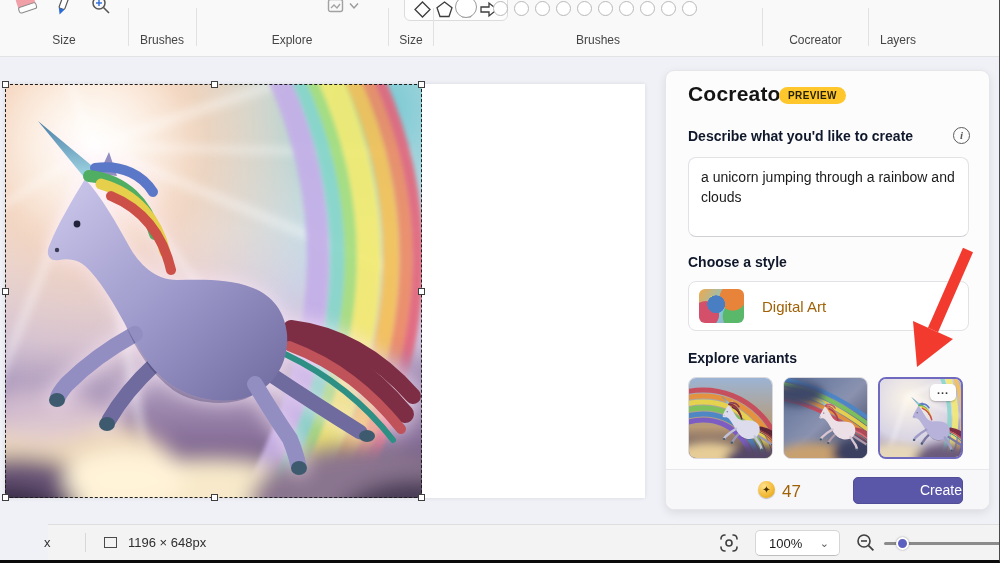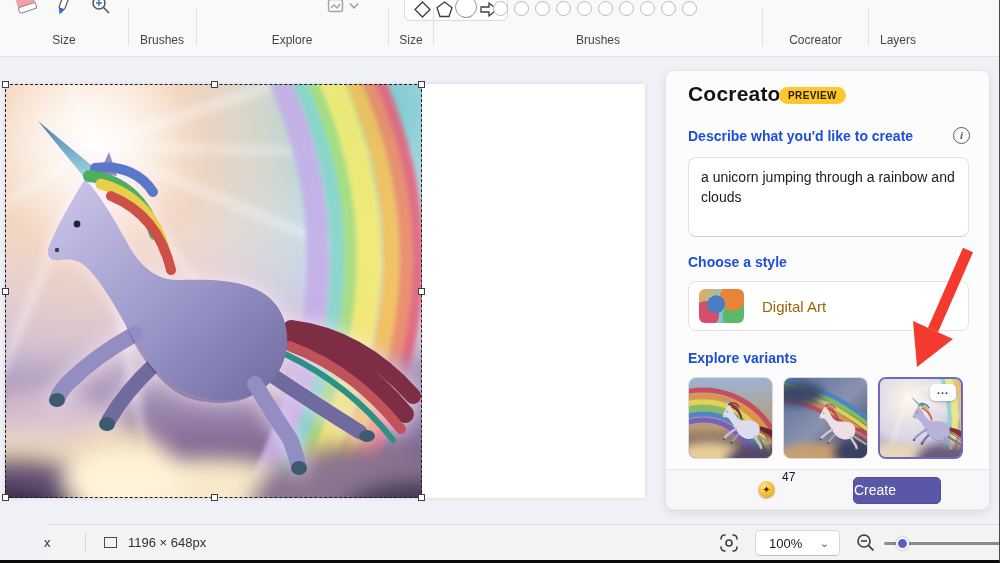--- a/index.html
+++ b/index.html
@@ -24,42 +24,42 @@
   
   .workspace { position:absolute; top:57px; left:0; right:0; bottom:36px; background:#f0f1f6; }
   .canvas-white { position:absolute; left:5px; top:27px; width:640px; height:414px; background:#ffffff; box-shadow:0 0 4px rgba(0,0,0,.10); }
   .art { position:absolute; left:0; top:0; width:417px; height:414px; overflow:hidden; }
   .selection { position:absolute; left:0; top:0; width:417px; height:414px; border:1px dashed #1d1d1d; pointer-events:none; }
   .handle { position:absolute; width:7px; height:7px; background:#fff; border:1px solid #3f3f3f; pointer-events:auto; }
   
   .panel { position:absolute; left:665px; top:70px; width:325px; height:440px; background:#fcfcfd; border:1px solid #e6e6ea; border-radius:9px; box-shadow:0 3px 10px rgba(0,0,0,.09); }
   .panel-title { position:absolute; left:22px; top:11px; font-size:21px; font-weight:700; color:#141414; letter-spacing:.2px; }
   .badge { position:absolute; left:113px; top:16px; background:#ffc72c; color:#262000; font-size:10px; font-weight:700; letter-spacing:.4px; padding:3px 9px; border-radius:9px; }
-  .sec-label { position:absolute; left:22px; font-size:14px; font-weight:700; color:#1d4ed8; }
+  .sec-label { position:absolute; left:22px; font-size:14px; font-weight:700; color:#0f172a; }
   .info-icon { position:absolute; left:287px; top:56px; width:17px; height:17px; border:1.4px solid #5c5c5c; border-radius:50%; color:#5c5c5c; font-size:11px; text-align:center; line-height:14px; font-family:"Liberation Serif", serif; font-style:italic; font-weight:700; }
   .prompt-box { position:absolute; left:22px; top:86px; width:281px; height:80px; background:#fff; border:1px solid #e2e2e6; border-bottom-color:#cfcfd4; border-radius:8px; padding:10px 12px; font-size:14px; color:#1b1b1b; line-height:1.4; font-family:"Liberation Sans", sans-serif; resize:none; outline:none; }
   .style-card { position:absolute; left:22px; top:210px; width:281px; height:50px; background:#fff; border:1px solid #e2e2e6; border-radius:8px; display:flex; align-items:center; cursor:pointer; }
   .style-thumb { width:45px; height:34px; margin-left:10px; border-radius:6px; background:
       radial-gradient(circle at 38% 45%, #4a7ec2 0 26%, rgba(74,126,194,0) 27%),
       radial-gradient(circle at 30% 30%, #e8d24a 0 8%, rgba(0,0,0,0) 9%),
       radial-gradient(circle at 75% 25%, #e8833a 0 30%, rgba(0,0,0,0) 32%),
       radial-gradient(circle at 15% 75%, #d4506a 0 28%, rgba(0,0,0,0) 30%),
       radial-gradient(circle at 85% 80%, #5ab86a 0 30%, rgba(0,0,0,0) 32%),
       linear-gradient(120deg,#f0a84a,#7ac8d8 55%,#e87aa0);
   }
   .style-name { margin-left:18px; font-size:15px; color:#a16207; }
   .variants { position:absolute; left:22px; top:306px; width:281px; height:84px; display:flex; gap:10px; }
   .variant { position:relative; width:85px; height:82px; border-radius:8px; overflow:hidden; cursor:pointer; border:1px solid #d8d8de; }
   .variant.selected { border:2.5px solid #6f6ac0; box-shadow:inset 0 0 0 1.5px #fff; }
   .variant svg { position:absolute; inset:0; }
   .more-btn { position:absolute; top:5px; right:5px; width:26px; height:17px; background:#fdfdfd; border-radius:5px; box-shadow:0 1px 2px rgba(0,0,0,.25); font-size:11px; font-weight:700; color:#333; text-align:center; line-height:12px; letter-spacing:1px; }
   .panel-footer { position:absolute; left:0; right:0; bottom:0; height:40px; background:#f7f7fa; border-top:1px solid #e8e8ec; border-radius:0 0 9px 9px; }
   .coin { position:absolute; left:92px; top:11px; width:17px; height:17px; border-radius:50%; background:radial-gradient(circle at 35% 30%, #ffe08a, #f2b933 60%, #d89a1e); box-shadow:0 1px 1px rgba(0,0,0,.25); color:#4a3200; font-size:10px; text-align:center; line-height:17px; }
-  .credits { position:absolute; left:116px; top:0; font-size:12px; color:#0f172a; }
-  .create-btn { position:absolute; left:187px; top:7px; width:88px; height:27px; background:#5b57a8; border:1px solid #514d99; border-radius:5px; color:#fff; font-size:14px; text-align:left; line-height:25px; cursor:pointer; }
+  .credits { position:absolute; left:116px; top:12px; font-size:17px; color:#a16207; }
+  .create-btn { position:absolute; left:187px; top:7px; width:110px; height:27px; background:#5b57a8; border:1px solid #514d99; border-radius:5px; color:#fff; font-size:14px; text-align:right; line-height:25px; cursor:pointer; }
   
   .arrow-overlay { position:absolute; inset:0; pointer-events:none; z-index:50; }
   
   .statusbar { position:absolute; left:0; right:0; bottom:0; height:36px; background:#f3f3f4; border-top:1px solid #dedede; font-size:13px; color:#2f2f2f;margin-left:48px; }
   .sb-clip { position:absolute; left:-4px; top:10px; color:#2f2f2f; }
   .sb-sep { position:absolute; left:37px; top:8px; bottom:8px; width:1px; background:#d8d8d8; }
   .sb-rect-icon { position:absolute; left:56px; top:12px; width:13px; height:11px; border:1.5px solid #4a4a4a; }
   .sb-dims { position:absolute; left:80px; top:10px; }
   .fit-icon { position:absolute; left:672px; top:9px; width:18px; height:18px; }
   .zoom-select { position:absolute; left:707px; top:5px; width:85px; height:26px; background:#fff; border:1px solid #d6d6d6; border-bottom-color:#bdbdbd; border-radius:5px; cursor:pointer; }

